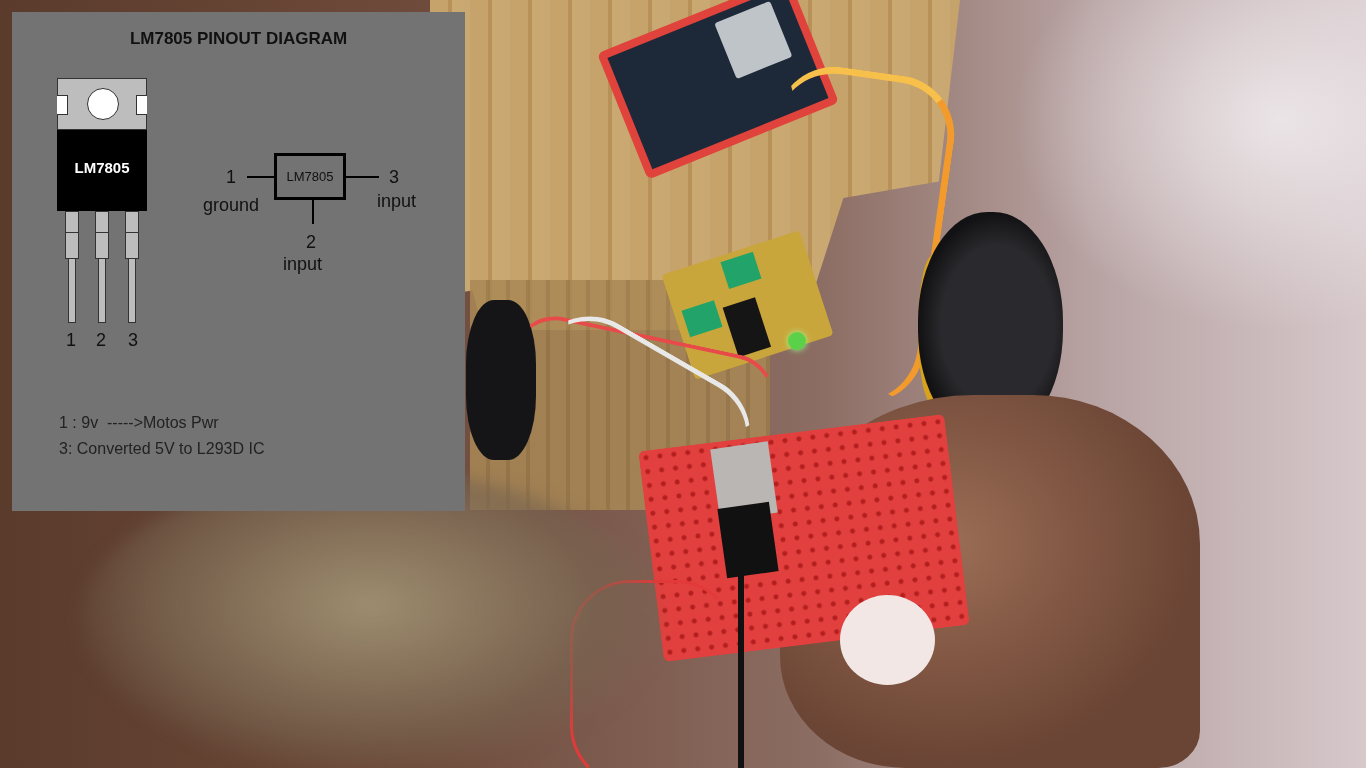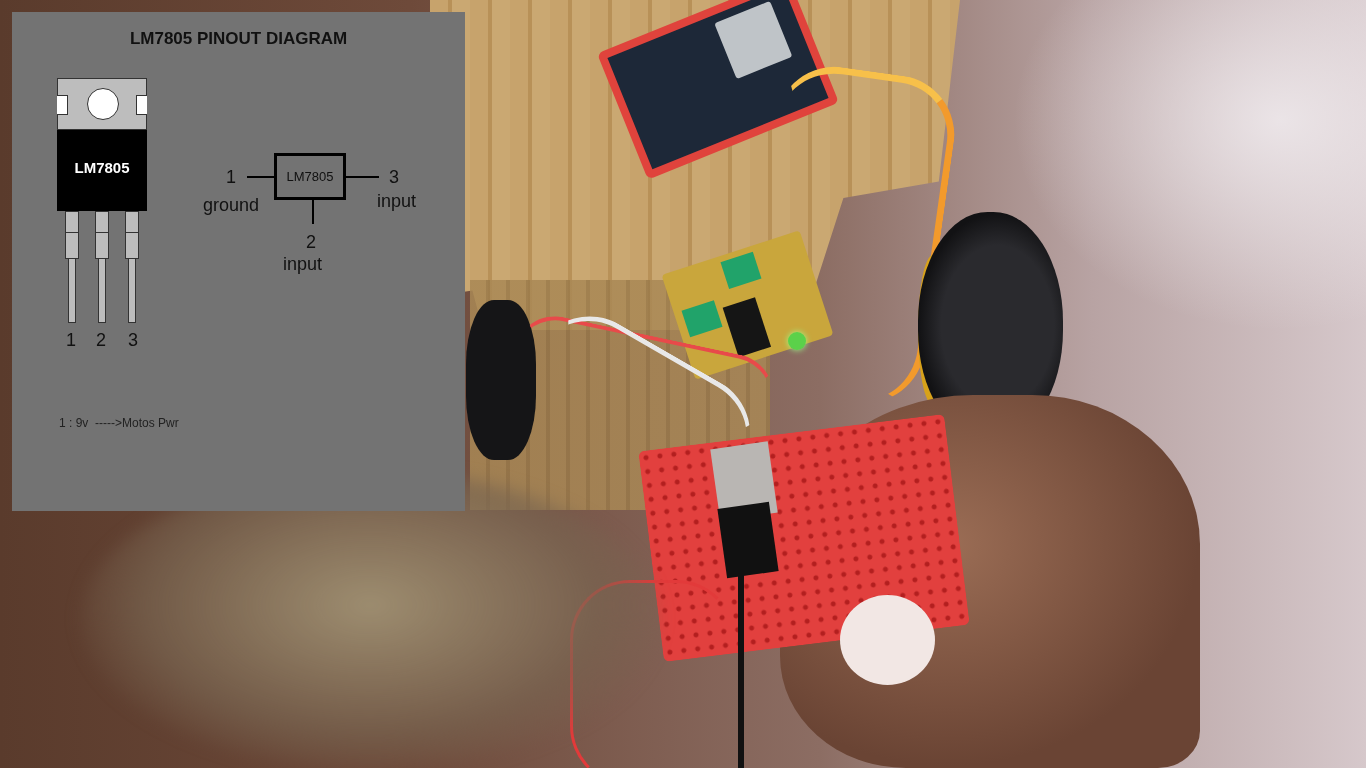--- a/index.html
+++ b/index.html
@@ -48,21 +48,21 @@
   .pkg { position:absolute; left:0; top:52px; width:90px; height:81px; background:#000; color:#fff; font-weight:bold; font-size:15px; text-align:center; line-height:76px; }
   .pin { position:absolute; top:133px; width:14px; height:112px; }
   .pin .upper { position:absolute; left:0; top:0; width:14px; height:48px; background:#bdbdbd; border:1px solid #333; box-sizing:border-box; }
   .pin .upper::after { content:""; position:absolute; left:0; right:0; top:20px; border-top:1px solid #333; }
   .pin .lower { position:absolute; left:3px; top:47px; width:8px; height:65px; background:#bdbdbd; border:1px solid #333; box-sizing:border-box; }
   .pin-num { position:absolute; top:318px; font-size:18px; color:#111; width:20px; text-align:center; }
   .sym-box { position:absolute; left:262px; top:141px; width:72px; height:47px; border:3px solid #000; box-sizing:border-box; font-size:13px; text-align:center; line-height:41px; color:#111; }
   .line-h { position:absolute; height:2px; background:#000; }
   .line-v { position:absolute; width:2px; background:#000; }
   .sym-txt { position:absolute; font-size:18px; color:#111; }
-  .notes { position:absolute; left:47px; top:398px; font-size:12px; color:#222; line-height:26px; white-space:pre; }
+  .notes { position:absolute; left:47px; top:398px; font-size:16px; color:#222; line-height:26px; white-space:pre; }
 </style>
 </head>
 <body>
 
 <div class="scene">
   <div class="board"></div>
   <div class="board2"></div>
   <div class="nodemcu">
       <div class="chip"></div>
     </div>
@@ -120,14 +120,14 @@
   <div class="line-h" style="left:334px;top:164px;width:33px"></div>
   <div class="line-v" style="left:300px;top:188px;height:24px"></div>
 
   <div class="sym-txt" style="left:214px;top:155px">1</div>
   <div class="sym-txt" style="left:191px;top:183px">ground</div>
   <div class="sym-txt" style="left:377px;top:155px">3</div>
   <div class="sym-txt" style="left:365px;top:179px">input</div>
   <div class="sym-txt" style="left:294px;top:220px">2</div>
   <div class="sym-txt" style="left:271px;top:242px">input</div>
 
-  <div class="notes"><div>1 : 9v  -----&gt;Motos Pwr</div></div>
+  <div class="notes"><div>1 : 9v  -----&gt;Motos Pwr</div><div>3: Converted 5V to L293D IC</div></div>
 </div>
 
 </body></html>

